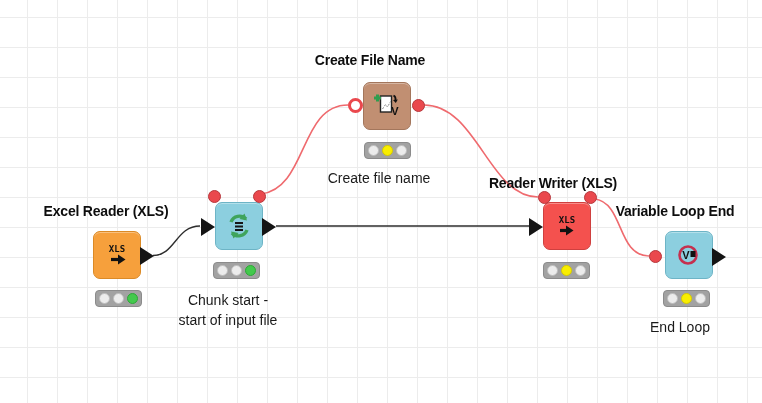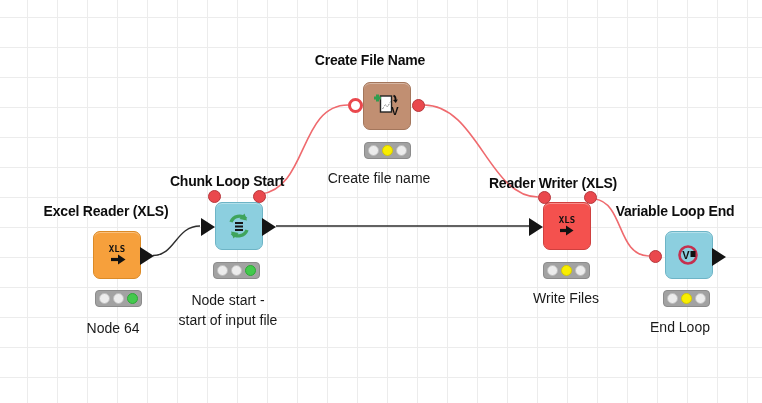--- a/index.html
+++ b/index.html
@@ -52,43 +52,41 @@
       <path d="M9 19.5 h8" stroke="#111" stroke-width="3.2"></path>
       <path d="M16 14.5 l7.5 5 -7.5 5 z" fill="#111"></path>
     </svg>
     <div class="tri out"></div>
   </div>
   <div class="light" style="left:95px;top:290px;">
     <span class="bulb"></span>
     <span class="bulb"></span>
     <span class="bulb green"></span>
   </div>
-  <div class="label" style="left:23px;top:318px;">Node 64</div>
 
-  <div class="title" style="left:132px;top:173px;">Chunk Loop Start</div>
   <div class="node" style="left:215px;top:202px;background:#8ccfdf;border-color:#6db4c6;">
     <svg width="32" height="32" viewBox="0 0 32 32">
       <path d="M8 12 a9 9 0 0 1 15 -3" fill="none" stroke="#3fa45c" stroke-width="3.4"></path>
       <path d="M24 20 a9 9 0 0 1 -15 3" fill="none" stroke="#3fa45c" stroke-width="3.4"></path>
       <path d="M21.5 3.5 l2.5 7 -7.5 -1.5 z" fill="#3fa45c"></path>
       <path d="M10.5 28.5 l-2.5 -7 7.5 1.5 z" fill="#3fa45c"></path>
       <path d="M12 13 h8 M12 16.5 h8 M12 20 h8" stroke="#161616" stroke-width="1.9"></path>
     </svg>
     <div class="tri in"></div>
     <div class="tri out"></div>
     <div class="fv-dot" style="left:-8px;top:-13px;"></div>
     <div class="fv-dot" style="left:37px;top:-13px;"></div>
   </div>
   <div class="light" style="left:213px;top:262px;">
     <span class="bulb"></span>
     <span class="bulb"></span>
     <span class="bulb green"></span>
   </div>
   <div class="label" style="left:138px;top:290px;">
-    <div>Node start -</div>
+    <div>Chunk start -</div>
     <div>start of input file</div>
   </div>
 
   <div class="title" style="left:275px;top:52px;">Create File Name</div>
   <div class="node" style="left:363px;top:82px;background:#c18f72;border-color:#a3765c;">
     <svg width="28" height="28" viewBox="0 0 28 28">
       <rect x="7.5" y="4" width="11" height="16" fill="#ffffff" stroke="#222" stroke-width="1.4"></rect>
       <path d="M9.5 17 l3 -4.5 2 2.5 3 -5.5" stroke="#8a8a8a" stroke-width="1" fill="none" stroke-dasharray="2 1.4"></path>
       <path d="M4.5 2.5 v7 M1 6 h7" stroke="#2f9e4e" stroke-width="3"></path>
       <path d="M20.5 3.5 q2.5 1 2 5" stroke="#111" stroke-width="1.8" fill="none"></path>
@@ -114,21 +112,20 @@
     </svg>
     <div class="tri in"></div>
     <div class="fv-dot" style="left:-6px;top:-12px;"></div>
     <div class="fv-dot" style="left:40px;top:-12px;"></div>
   </div>
   <div class="light" style="left:543px;top:262px;">
     <span class="bulb"></span>
     <span class="bulb yellow"></span>
     <span class="bulb"></span>
   </div>
-  <div class="label" style="left:476px;top:288px;">Write Files</div>
 
   <div class="title" style="left:580px;top:203px;">Variable Loop End</div>
   <div class="node" style="left:665px;top:231px;background:#8ccfdf;border-color:#6db4c6;">
     <svg width="32" height="32" viewBox="0 0 32 32">
       <circle cx="15" cy="16" r="8.5" fill="none" stroke="#c5304e" stroke-width="2.6"></circle>
       <text x="13" y="20" text-anchor="middle" font-size="11" font-weight="bold" fill="#111" font-family="Liberation Sans, sans-serif">V</text>
       <rect x="17.5" y="12" width="5" height="6" fill="#111"></rect>
     </svg>
     <div class="fv-dot" style="left:-17px;top:18px;"></div>
     <div class="tri out" style="top:16px;"></div>

